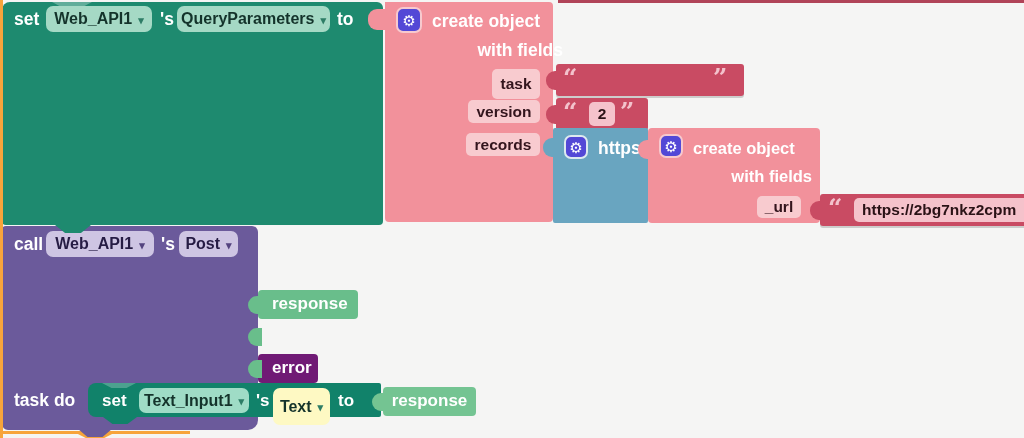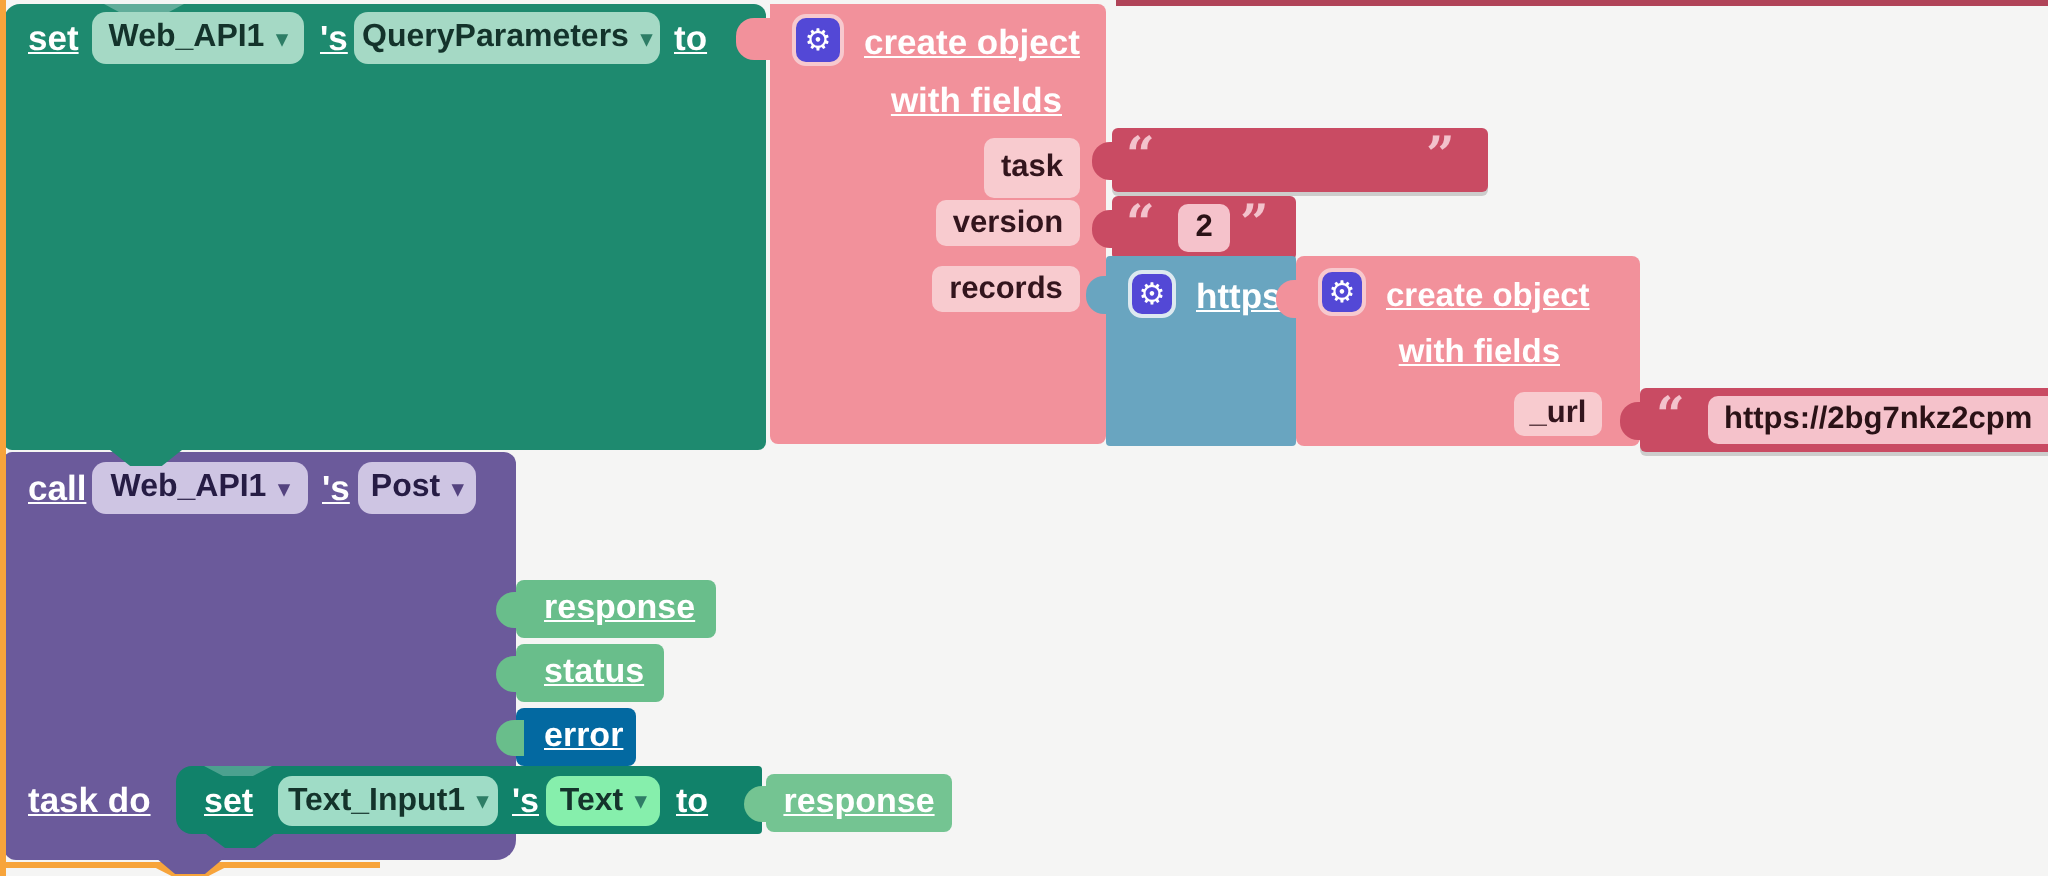--- a/index.html
+++ b/index.html
@@ -4,22 +4,22 @@
 <style>
   html,body{margin:0;padding:0;background:#e9e9e9;}
   #canvas{
     position:relative; width:1024px; height:438px; overflow:hidden;
     background:#F5F5F4;
     font-family:"Liberation Sans", sans-serif;
     -webkit-font-smoothing:antialiased;
   }
   .abs{position:absolute;}
   .blk{position:absolute; box-sizing:border-box;}
-  .btext{position:absolute; color:#ffffff; font-size:17.5px; font-weight:600; line-height:22px; white-space:nowrap;text-decoration:underline;}
-  .rtext{text-align:right;}
+  .btext{position:absolute; color:#ffffff; font-size:17.5px; font-weight:600; line-height:22px; white-space:nowrap;}
+  .rtext{text-align:right;padding-left:32px;}
   .pill{
     position:absolute; box-sizing:border-box; border-radius:7px;
     display:flex; align-items:center; justify-content:center; gap:6px;
     font-weight:700; font-size:16px; white-space:nowrap; padding:0 8px;
   }
   .pill .arrow{font-size:11px; line-height:1; transform:translateY(1px);}
   .teal-pill{background:#A5D9C5; color:#14332B;}
   .teal-pill .arrow{color:#2E7D66;}
   .purple-pill{background:#CEC5E3; color:#261C44;}
   .purple-pill .arrow{color:#54437F;}
@@ -126,38 +126,35 @@
     <span class="arrow">▾</span>
   </div>
   <div class="btext" style="left:14px; top:389px;">task do</div>
   <div class="trap" style="left:78px; top:429px; width:34px; height:8px; background:#6B5A9B; z-index:6;"></div>
 
   <div class="plug" style="left:248px; top:296px; width:14px; height:18px; background:#69BE8B; z-index:3;"></div>
   <div class="blk" style="left:258px; top:290px; width:100px; height:29px; background:#69BE8B; border-radius:4px;">
     <div class="btext" style="left:14px; top:3px; font-size:17px;">response</div>
   </div>
   <div class="plug" style="left:248px; top:328px; width:14px; height:18px; background:#69BE8B; z-index:3;"></div>
-  <div class="blk" style="left:258px; top:322px; width:74px; height:29px; background:#69BE8B; border-radius:4px;">
-    <div class="btext" style="left:14px; top:3px; font-size:17px;">status</div>
-  </div>
   <div class="plug" style="left:248px; top:360px; width:14px; height:18px; background:#69BE8B; z-index:3;"></div>
-  <div class="blk" style="left:258px; top:354px; width:60px; height:29px; background:#0369a1; border-radius:4px;">
+  <div class="blk" style="left:258px; top:354px; width:60px; height:29px; background:#701a75; border-radius:4px;">
     <div class="btext" style="left:14px; top:3px; font-size:17px;">error</div>
   </div>
 
   <div class="blk" style="left:88px; top:383px; width:293px; height:34px; background:#11826A; border-radius:8px 2px 2px 8px; z-index:5;">
     <div class="trap" style="left:14px; top:0; width:34px; height:5px; background:rgba(255,255,255,0.25);"></div>
   </div>
   <div class="btext" style="left:102px; top:390px; font-size:17px; z-index:6;">set</div>
   <div class="pill teal-pill" style="left:139px; top:388px; width:110px; height:25px; background:#9FDCC6; z-index:6;">
     <span>Text_Input1</span>
     <span class="arrow">▾</span>
   </div>
   <div class="btext" style="left:256px; top:390px; font-size:17px; z-index:6;">'s</div>
-  <div class="pill teal-pill" style="left:273px; top:388px; width:57px; height:25px; background:#86efac; z-index:6;">
+  <div class="pill teal-pill" style="left:273px; top:388px; width:57px; height:37px; background:#fef9c3; z-index:6;">
     <span>Text</span>
     <span class="arrow">▾</span>
   </div>
   <div class="btext" style="left:338px; top:390px; font-size:17px; z-index:6;">to</div>
   <div class="trap" style="left:103px; top:417px; width:34px; height:7px; background:#11826A; z-index:6;"></div>
 
   <div class="plug" style="left:372px; top:393px; width:14px; height:18px; background:#74C492; z-index:7;"></div>
   <div class="blk" style="left:383px; top:387px; width:93px; height:29px; background:#74C492; border-radius:4px; z-index:6;">
     <div class="btext" style="left:0; top:3px; width:93px; text-align:center; font-size:17px;">response</div>
   </div>

